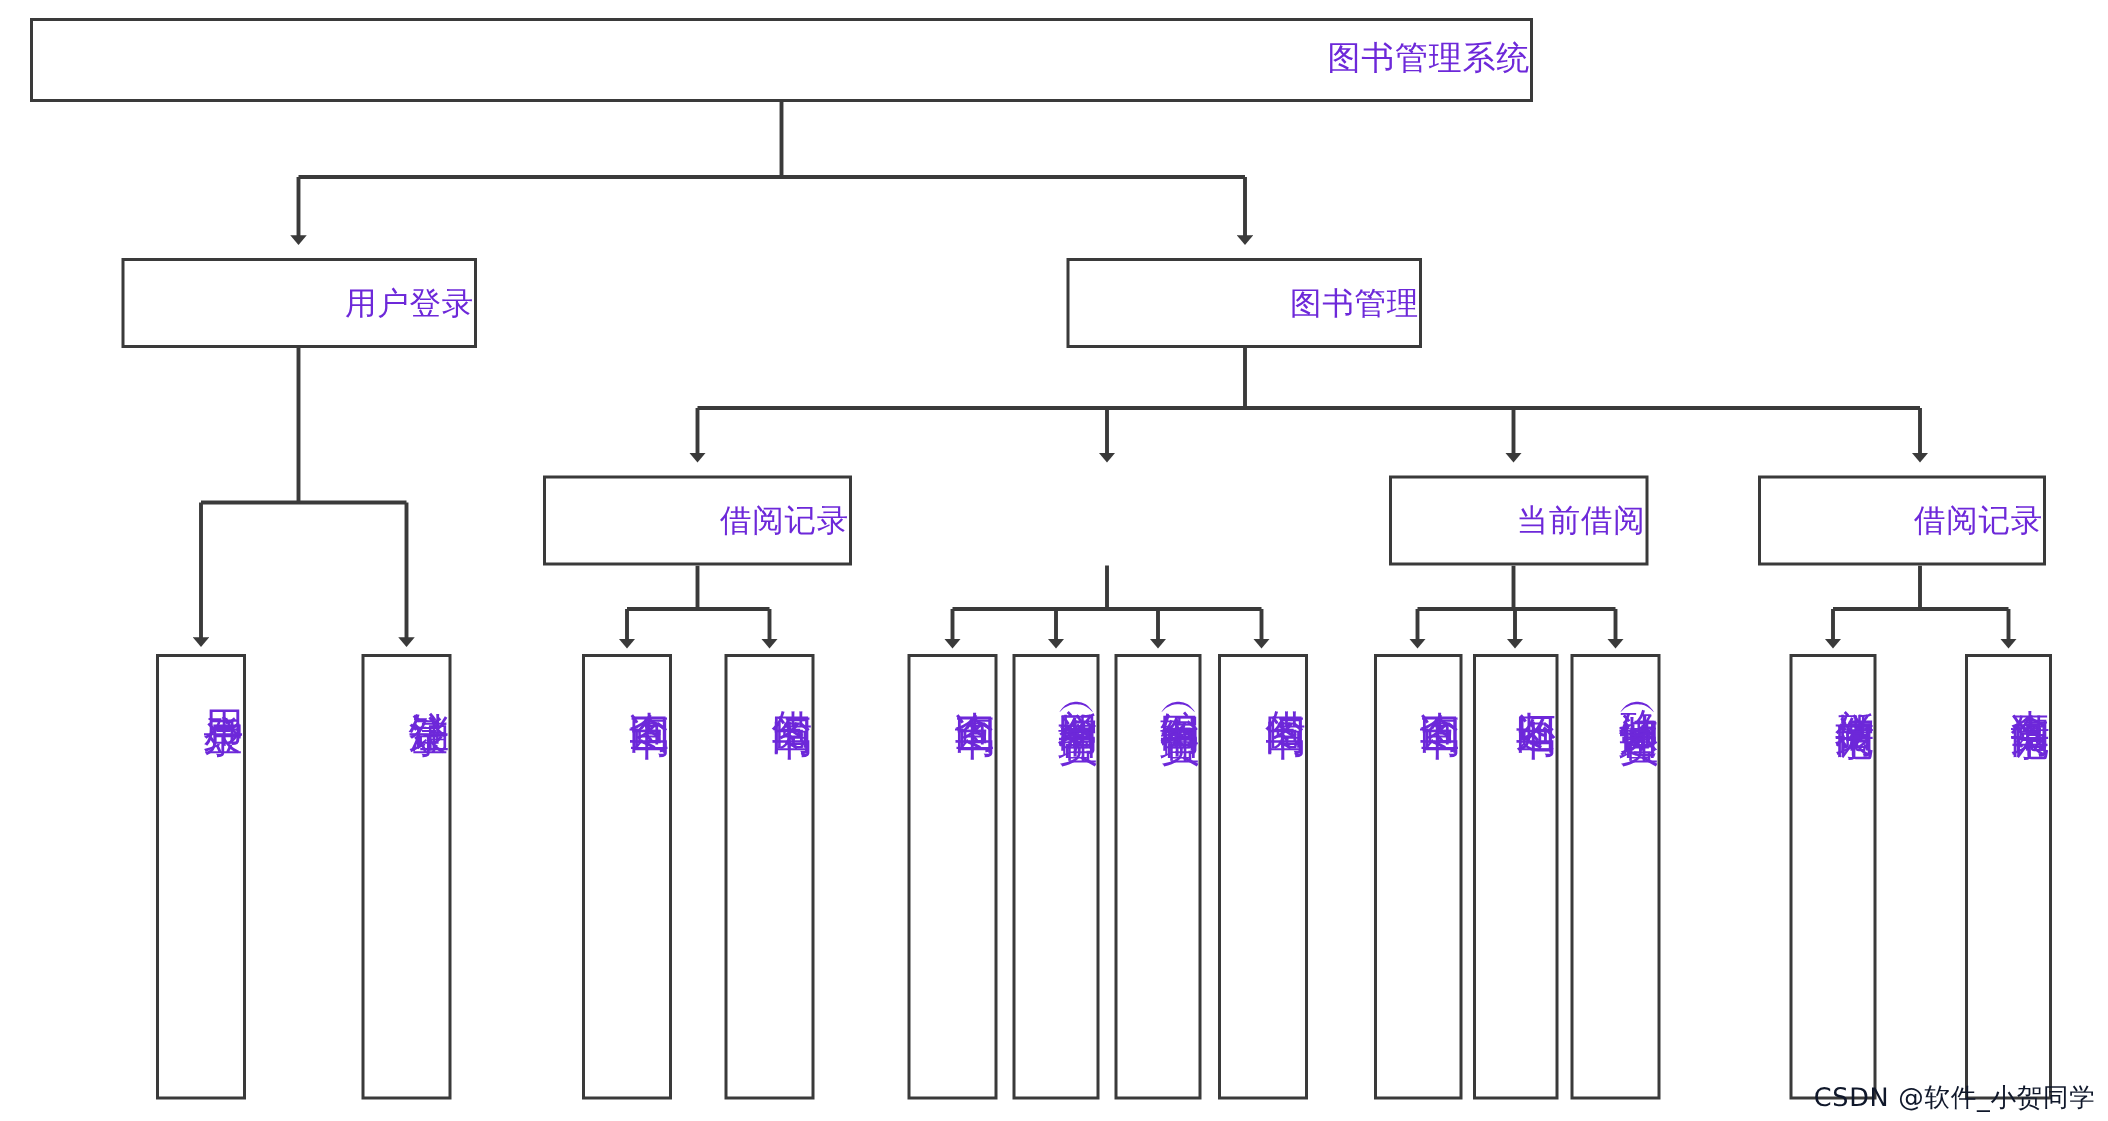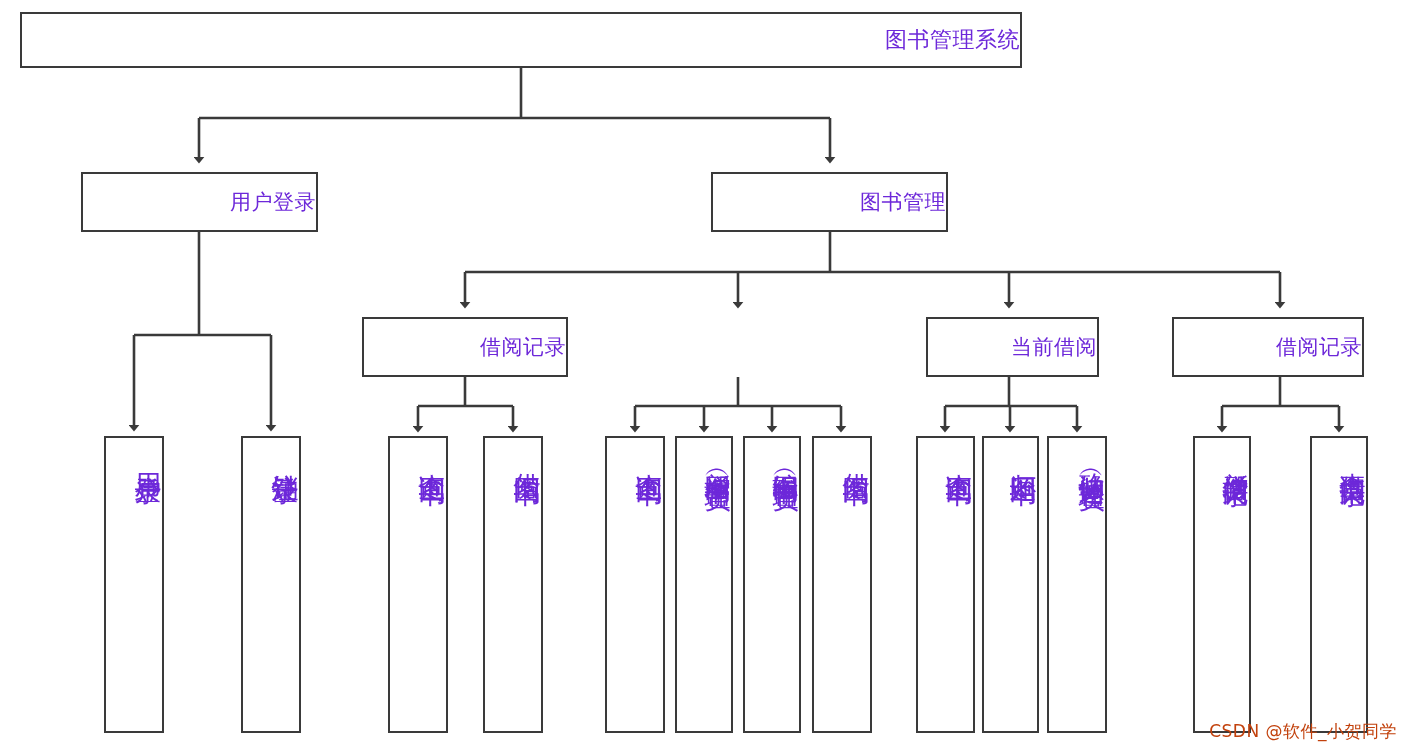--- a/index.html
+++ b/index.html
@@ -64,21 +64,21 @@
     white-space: nowrap;
   }
   .node.vert.tall .label {
     font-size: 26px;
   }
   #watermark {
     position: absolute;
     right: 8px;
     bottom: 4px;
     font-size: 17px;
-    color: #c2410c;
+    color: #0f172a;
     white-space: nowrap;
     letter-spacing: 0.5px;
   }
 </style>
 </head>
 <body>
 
 <div id="diagram-root">
 
   <svg id="edge-layer" viewBox="0 0 1405 747" xmlns="http://www.w3.org/2000/svg">

